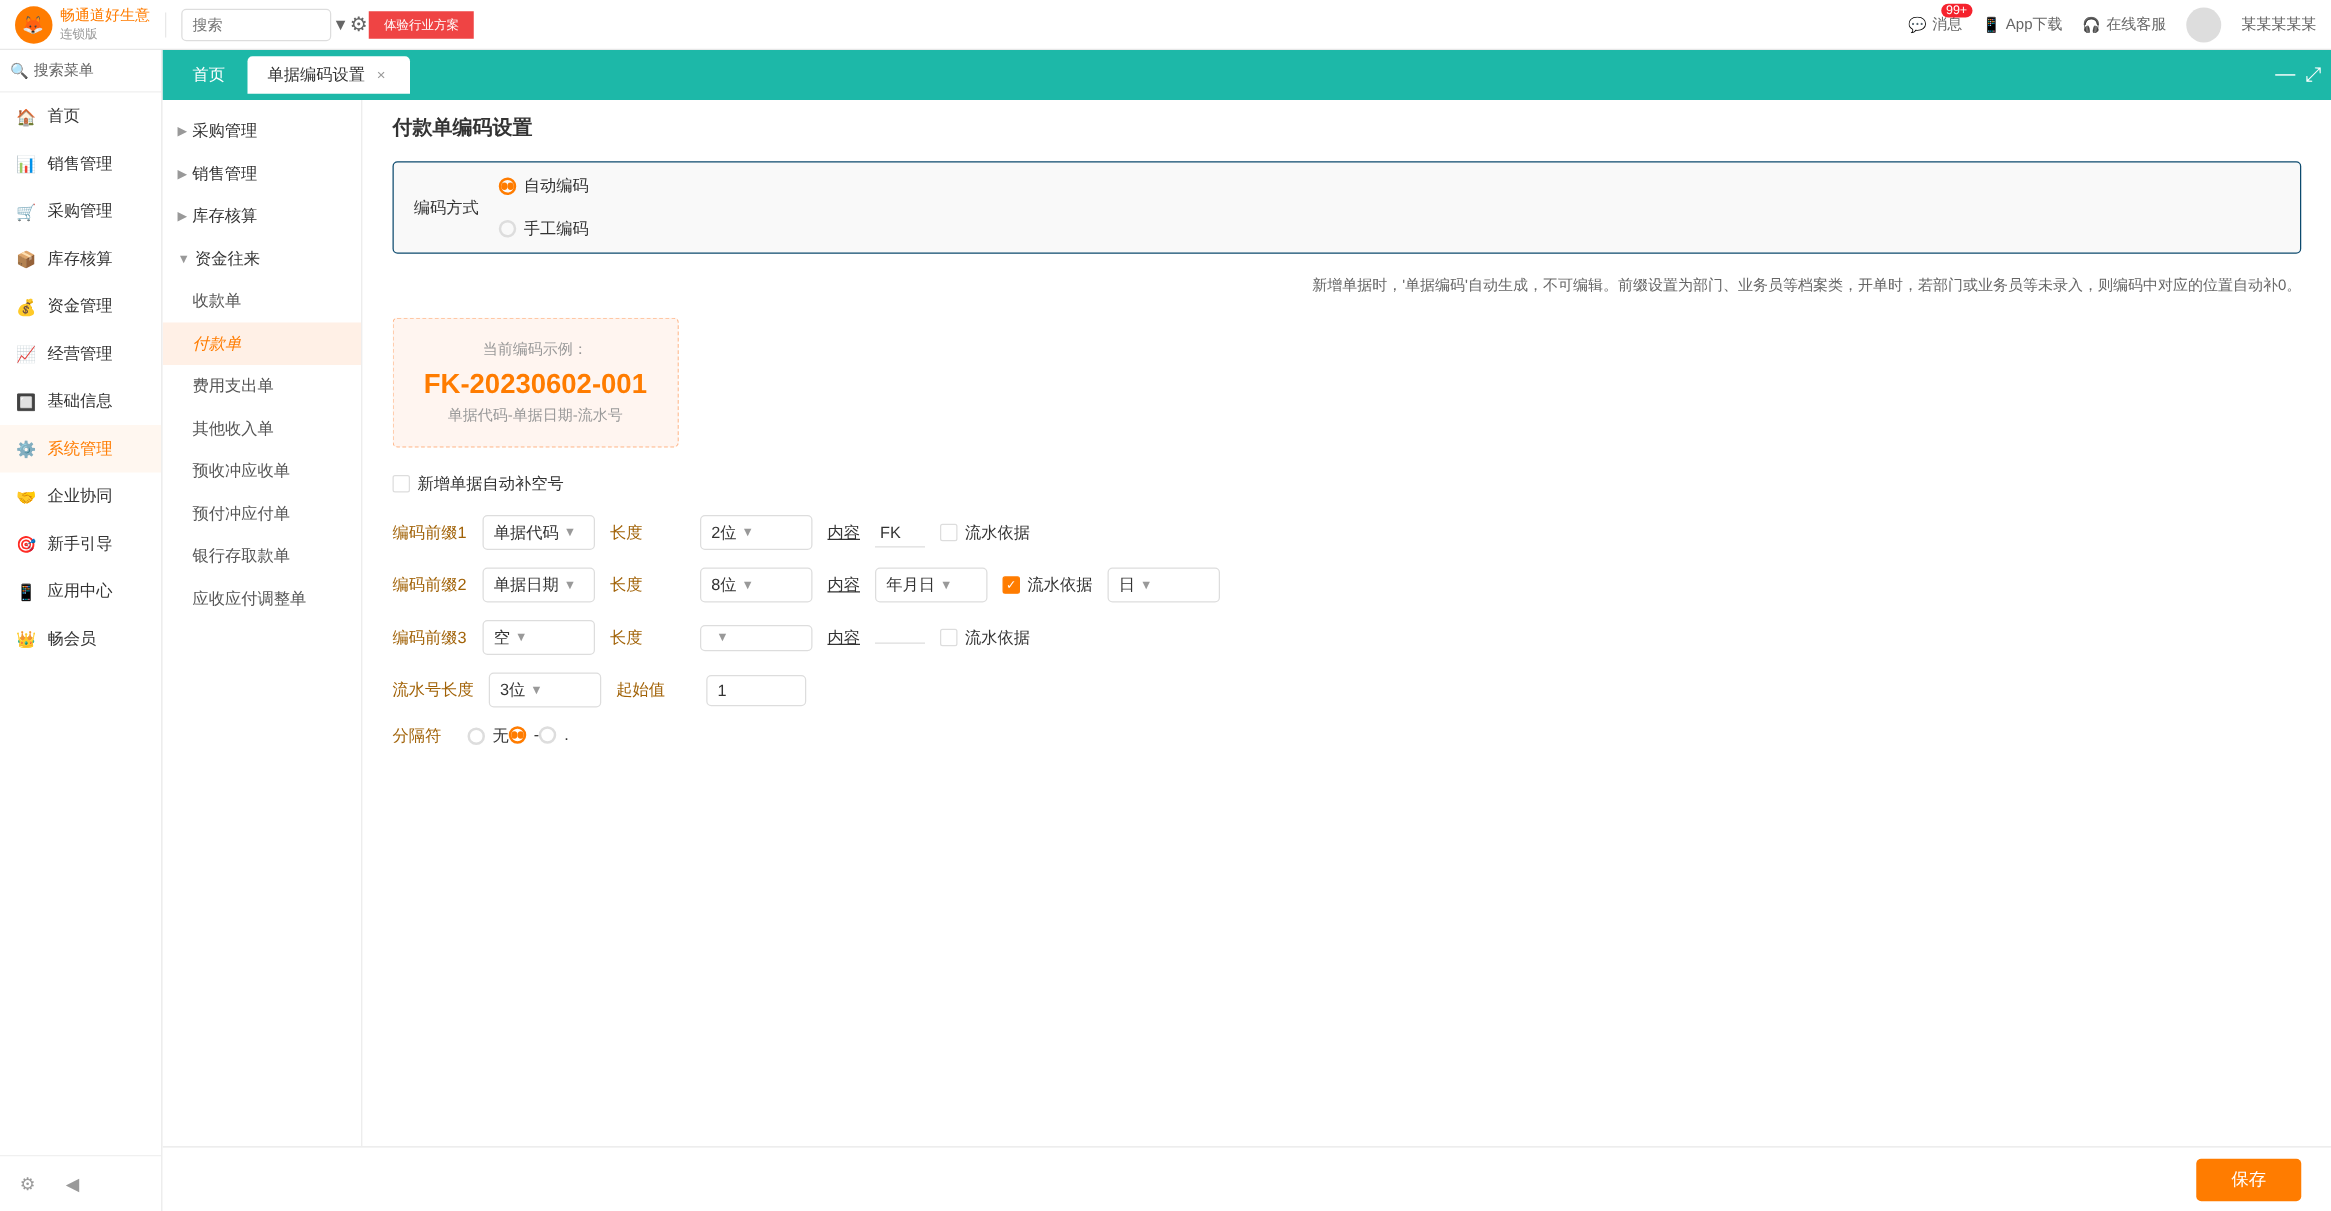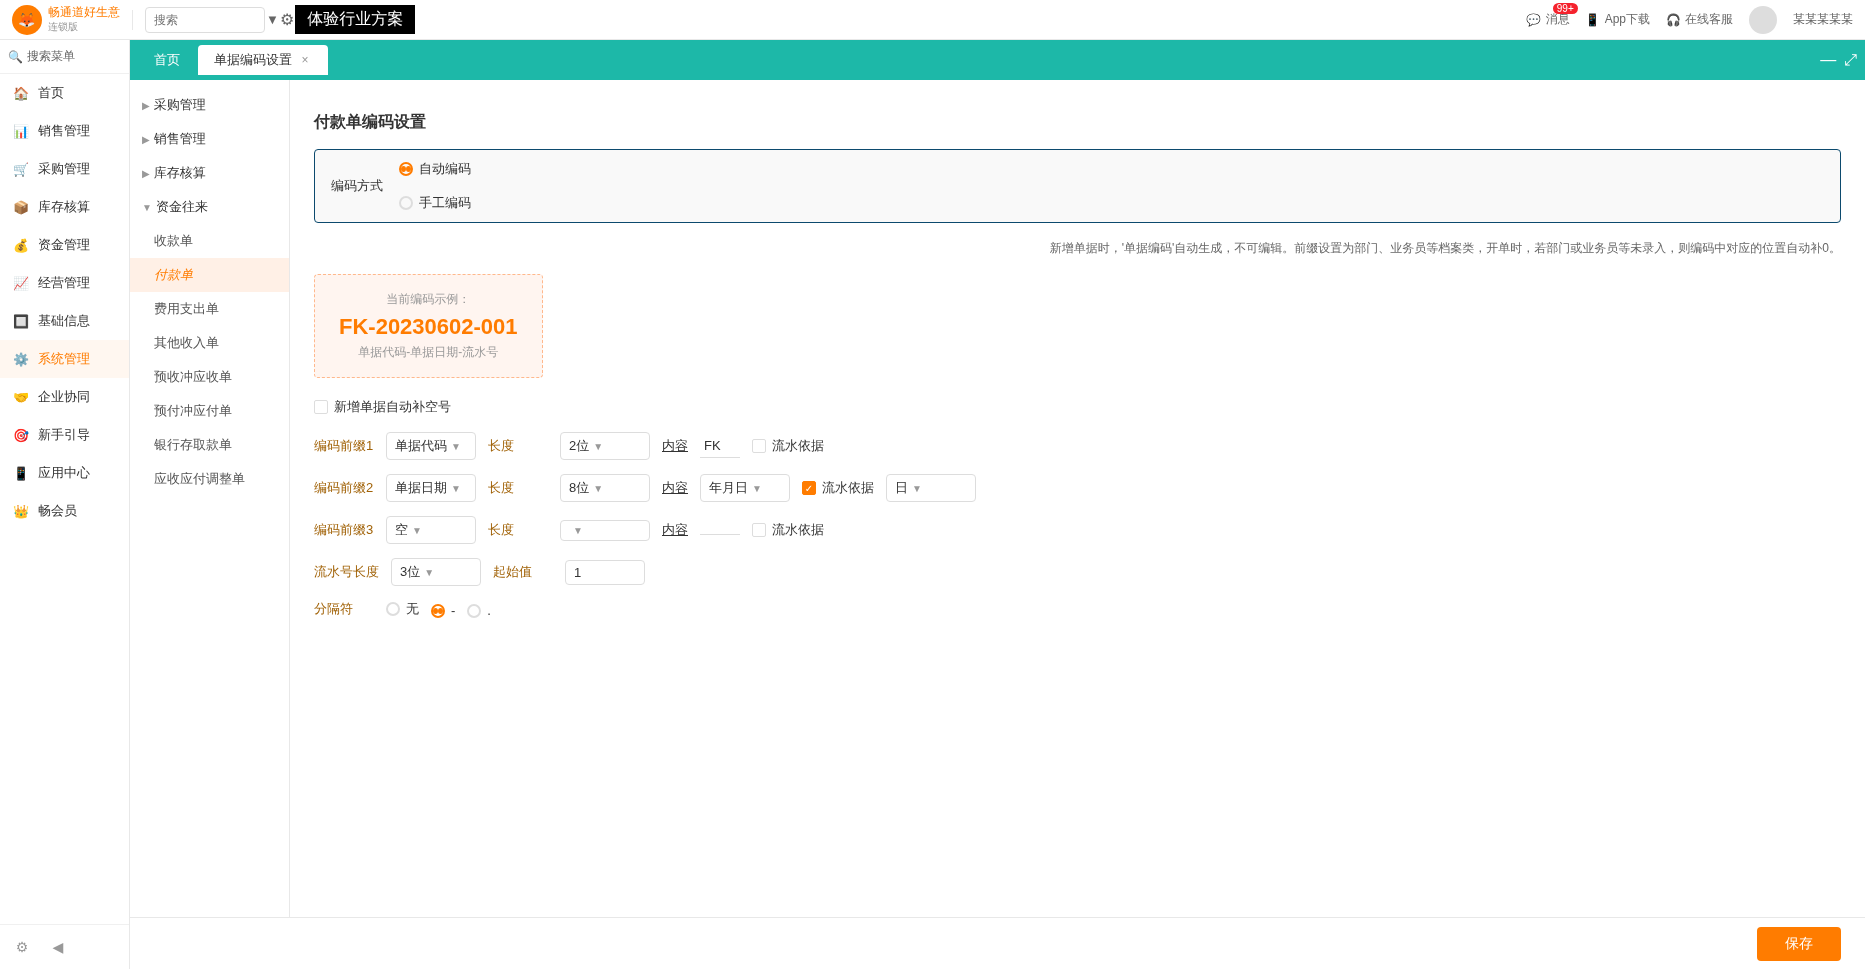--- a/index.html
+++ b/index.html
@@ -9,21 +9,21 @@
     .topbar { height: 40px; background: #fff; border-bottom: 1px solid #e8e8e8; display: flex; align-items: center; padding: 0 12px; gap: 8px; flex-shrink: 0; }
     .topbar-logo { display: flex; align-items: center; gap: 6px; }
     .topbar-logo-icon { width: 30px; height: 30px; background: #ff7c00; border-radius: 50%; display: flex; align-items: center; justify-content: center; color: #fff; font-size: 14px; }
     .topbar-logo-text { font-size: 12px; color: #ff7c00; line-height: 1.2; }
     .topbar-logo-sub { font-size: 10px; color: #999; }
     .topbar-divider { width: 1px; height: 20px; background: #e8e8e8; margin: 0 4px; }
     .topbar-center { flex: 1; display: flex; align-items: center; gap: 1px; }
     .topbar-search { width: 120px; height: 26px; border: 1px solid #ddd; border-radius: 4px; padding: 0 8px; font-size: 12px; color: #999; }
     .topbar-dropdown { display: flex; align-items: center; gap: 4px; cursor: pointer; color: #666; }
     .topbar-settings { cursor: pointer; color: #666; font-size: 16px; }
-    .topbar-trial-btn { background: #000000; color: #fff; border: none; border-radius: 0; padding: 4px 12px; font-size: 16px; cursor: pointer; }
+    .topbar-trial-btn { background: #ef4444; color: #fff; border: none; border-radius: 0; padding: 4px 12px; font-size: 10px; cursor: pointer; }
     .topbar-right { display: flex; align-items: center; gap: 16px; }
     .topbar-right-item { display: flex; align-items: center; gap: 4px; font-size: 12px; color: #666; cursor: pointer; position: relative; }
     .badge { background: #f5222d; color: #fff; border-radius: 10px; font-size: 10px; padding: 0 4px; min-width: 18px; text-align: center; position: absolute; top: -8px; right: -8px; }
     .topbar-avatar { width: 28px; height: 28px; border-radius: 50%; background: #ddd; }
     .topbar-username { font-size: 12px; color: #666; }
 
     
     .main-layout { display: flex; flex: 1; overflow: hidden; }
 
     
@@ -54,21 +54,21 @@
     
     .sub-menu { width: 160px; background: #fff; border-right: 1px solid #e8e8e8; overflow-y: auto; flex-shrink: 0; padding: 8px 0; }
     .sub-menu-group { }
     .sub-menu-group-title { display: flex; align-items: center; gap: 4px; padding: 8px 12px; font-size: 13px; color: #333; cursor: pointer; }
     .sub-menu-group-title .arrow { font-size: 10px; color: #999; }
     .sub-menu-item { padding: 8px 12px 8px 24px; font-size: 13px; color: #555; cursor: pointer; }
     .sub-menu-item.active { background: #fff0e6; color: #ff7c00; font-weight: 500; font-style: italic; }
 
     
     .main-panel { flex: 1; overflow-y: auto; background: #fff; margin: 0; }
-    .panel-content { padding: 32px 24px; }
+    .panel-content { padding: 12px 24px; }
     .panel-title { font-size: 16px; font-weight: 600; color: #333; margin-bottom: 16px; }
 
     
     .encoding-method { display: flex; align-items: center; gap: 16px; padding: 10px 16px; background: #f9f9f9; border: 1px solid #0c4a6e; border-radius: 4px; margin-bottom: 16px; }
     .encoding-method-label { font-size: 13px; color: #333; }
     .radio-group { display: flex; align-items: center; gap: 16px; flex-direction: column; }
     .radio-item { display: flex; align-items: center; gap: 6px; cursor: pointer; font-size: 13px; }
     .radio-dot { width: 14px; height: 14px; border-radius: 50%; border: 2px solid #ddd; display: flex; align-items: center; justify-content: center; }
     .radio-dot.checked { border-color: #ff7c00; }
     .radio-dot.checked::after { content: ''; width: 6px; height: 6px; border-radius: 50%; background: #ff7c00; }
@@ -89,21 +89,21 @@
     
     .form-row { display: flex; align-items: center; gap: 12px; margin-bottom: 14px; flex-wrap: wrap; }
     .form-label { font-size: 13px; color: #a16207; white-space: nowrap; min-width: 60px; }
     .form-select { display: flex; align-items: center; border: 1px solid #ddd; border-radius: 4px; padding: 4px 8px; background: #fff; cursor: pointer; gap: 4px; min-width: 90px; font-size: 13px; color: #333; }
     .form-select .arrow-down { color: #999; font-size: 10px; }
     .form-input { border: 1px solid #ddd; border-radius: 4px; padding: 4px 8px; background: #fff; font-size: 13px; color: #333; min-width: 60px; }
     .content-label { font-size: 13px; color: #333; text-decoration: underline; }
     .content-value { font-size: 13px; color: #333; border-bottom: 1px solid #ddd; min-width: 40px; padding: 4px 4px; }
 
     
-    .separator-row { display: flex; align-items: flex-end; gap: 12px; margin-bottom: 16px; }
+    .separator-row { display: flex; align-items: flex-start; margin-bottom: 16px; }
 
     
     .panel-footer { height: 52px; background: #fff; border-top: 1px solid #e8e8e8; display: flex; align-items: center; justify-content: flex-end; padding: 0 24px; flex-shrink: 0; }
     .save-btn { background: #ff7c00; color: #fff; border: none; border-radius: 4px; padding: 8px 28px; font-size: 14px; cursor: pointer; }
 
     
     ::-webkit-scrollbar { width: 6px; }
     ::-webkit-scrollbar-track { background: #f0f0f0; }
     ::-webkit-scrollbar-thumb { background: #ccc; border-radius: 3px; }
   </style>

